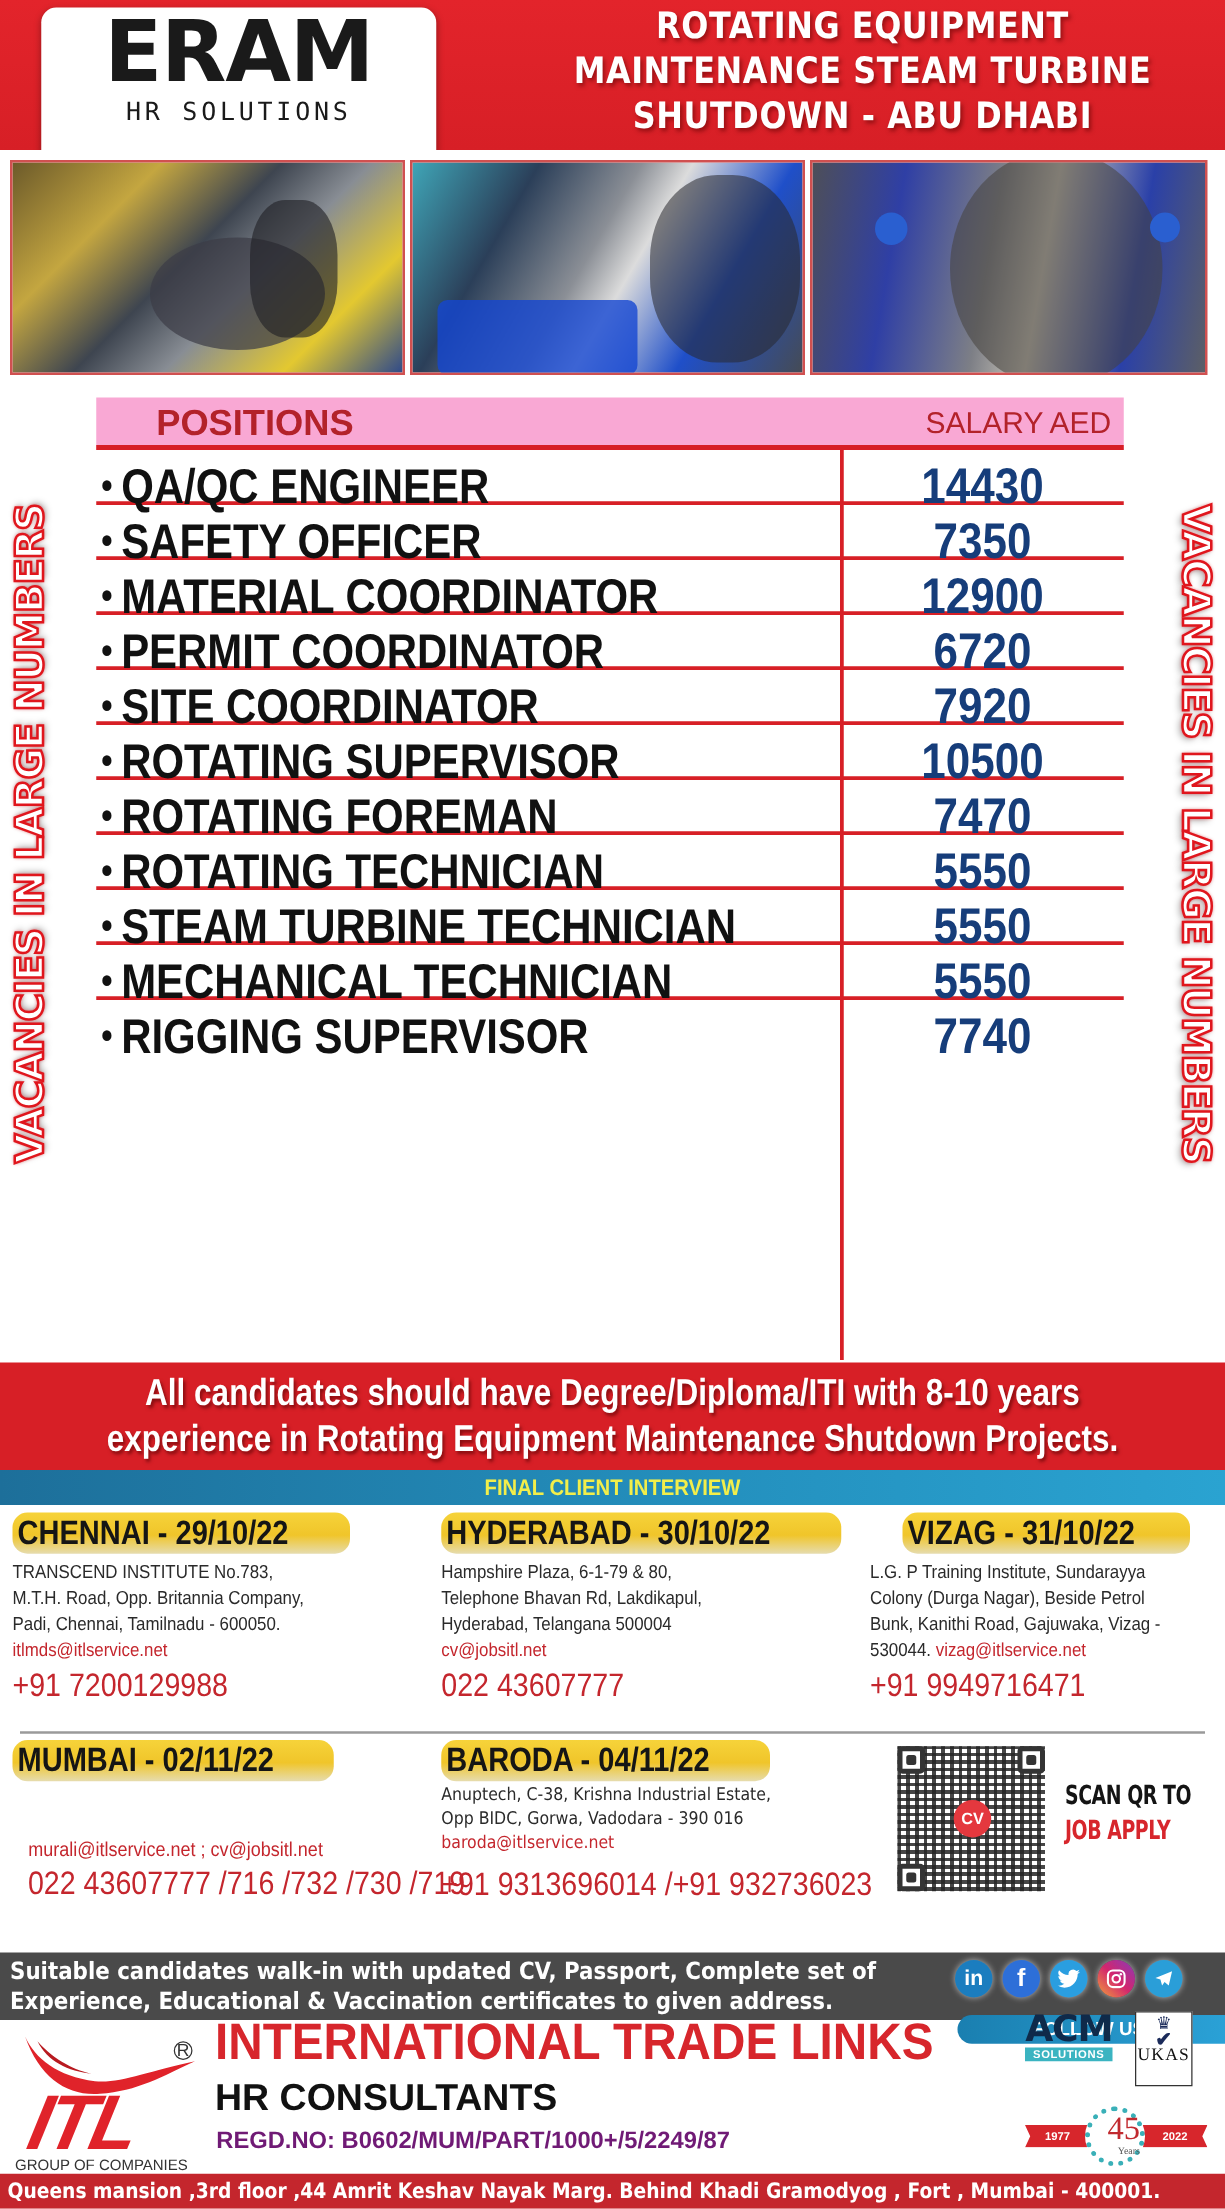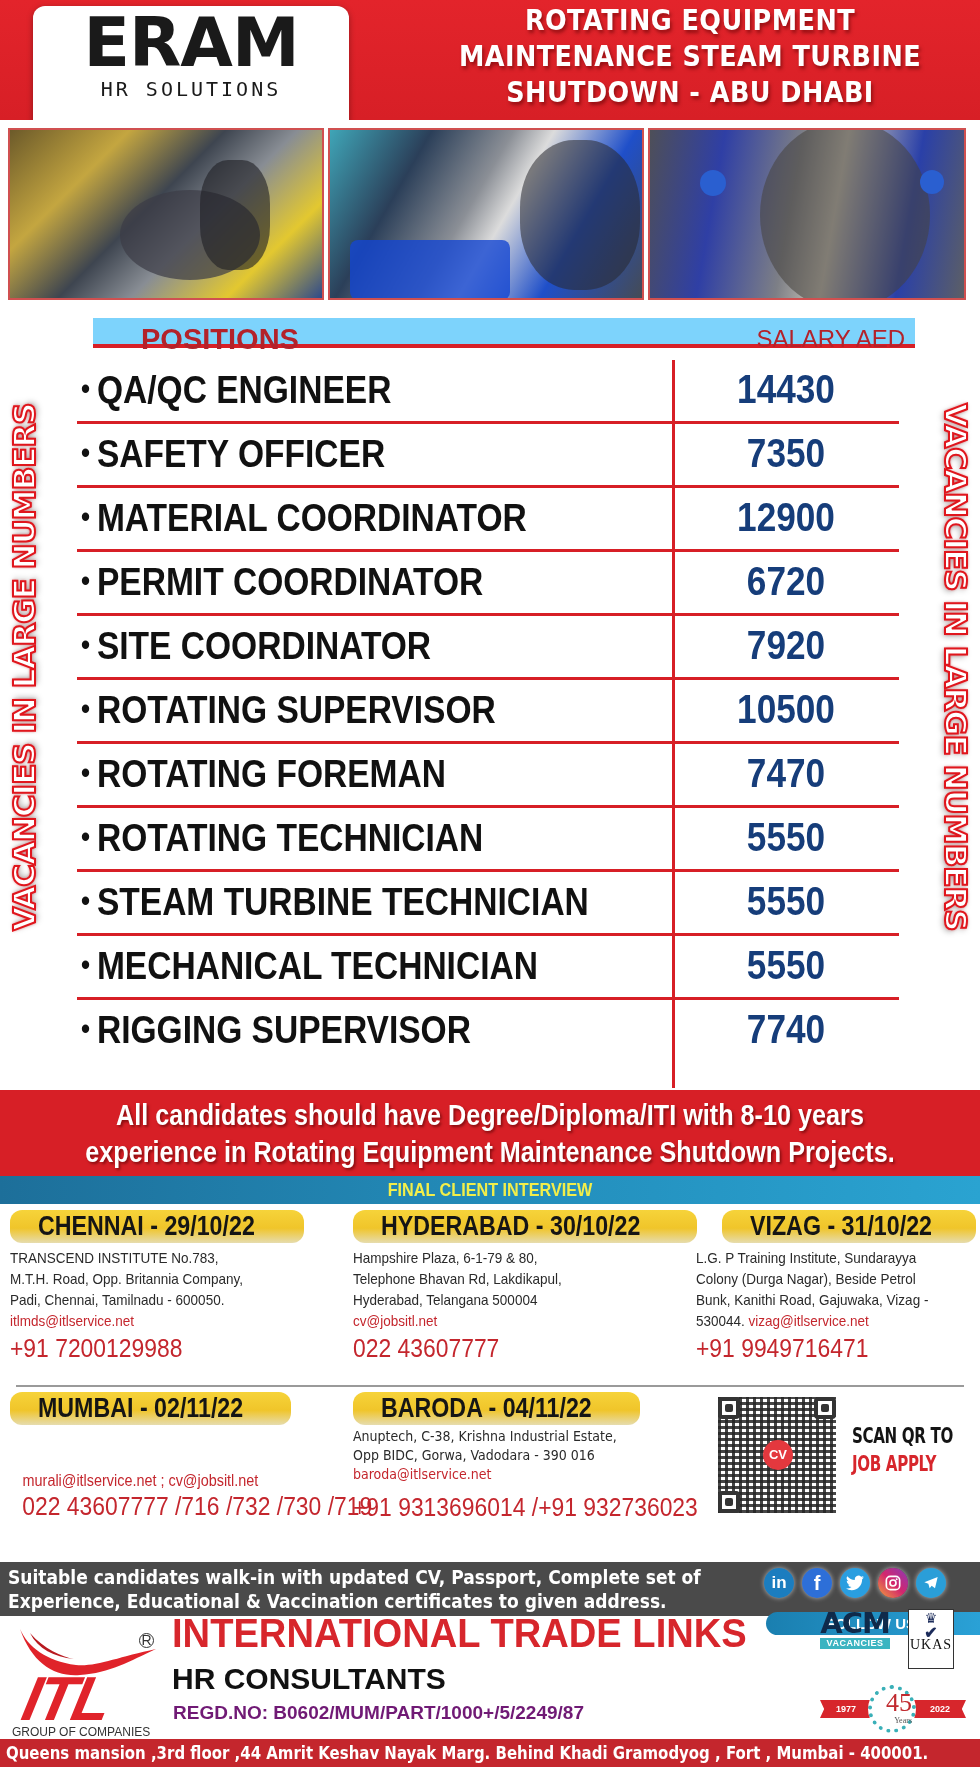--- a/index.html
+++ b/index.html
@@ -49,36 +49,36 @@
     background: linear-gradient(135deg,#6c5a2a 0%,#c4a640 25%,#3e4550 45%,#888d94 60%,#e3c830 80%,#2f4a8a 100%); }
   .photo-2 { left: 328px; width: 316px;
     background: linear-gradient(120deg,#3fa5b7 0%,#2b3f59 25%,#8b8f96 45%,#dcdcdc 55%,#1f4fc9 75%,#454b55 100%); }
   .photo-3 { left: 648px; width: 318px;
     background: linear-gradient(100deg,#4e4f58 0%,#2f3fa5 22%,#7d7f86 45%,#c9c4b8 58%,#2a40a8 80%,#5c5f66 100%); }
   .photo-shape { position: absolute; border-radius: 50%; }
 
   
   .table-wrap { position: absolute; left: 77px; top: 318px; width: 822px; }
   .table-head {
-    position: absolute; left: 16px; top: 0; width: 822px; height: 30px;
-    background: #7dd3fc; border-bottom: 4px solid #d71f26;
+    position: absolute; left: 0; top: 0; width: 822px; height: 42px;
+    background: #f9a8d4; border-bottom: 4px solid #d71f26;
   }
   .th-positions {
     position: absolute; left: 48px; top: 4px;
     color: #b3222a; font-weight: bold; font-size: 29px; line-height: 34px;
     font-family: "Liberation Sans", sans-serif;
   }
   .th-salary {
     position: absolute; right: 10px; top: 4px;
     color: #b3222a; font-weight: normal; font-size: 24px; line-height: 34px;
     font-family: "Liberation Sans", sans-serif;
   }
   .rows { position: absolute; left: 0; top: 42px; width: 822px; }
   .row {
-    position: relative; height: 64px; border-bottom: 3px solid #d71f26;
+    position: relative; height: 44px; border-bottom: 3px solid #d71f26;
   }
   .row:last-child { border-bottom: none; }
   .row-pos {
     position: absolute; left: 4px; top: 6px;
     font-family: "Liberation Sans", sans-serif; font-weight: bold;
     font-size: 39px; line-height: 46px; color: #111;
     transform: scaleX(0.86); transform-origin: left center; white-space: nowrap;
   }
   .row-pos .bullet { font-size: 30px; margin-right: 8px; vertical-align: 4px; }
   .row-sal {
@@ -123,21 +123,21 @@
   }
   .interview-text {
     position: absolute; left: 0; right: 0; top: 3px; text-align: center;
     color: #f2ee4a; font-family: "Liberation Sans", sans-serif; font-weight: bold;
     font-size: 18px; line-height: 22px; transform: scaleX(0.9);
   }
 
   
   .loc { position: absolute; }
   .loc-pill {
-    display: inline-block; height: 33px; padding: 0 14px 0 28px; border-radius: 12px;
+    display: inline-block; height: 33px; padding: 0 14px 0 4px; border-radius: 12px;
     background: linear-gradient(180deg,#f6d33a 0%,#f0c52a 55%,#e6dcae 100%);
     font-family: "Liberation Sans", sans-serif; font-weight: bold; font-size: 27px;
     line-height: 33px; color: #151515; white-space: nowrap;
   }
   .loc-pill span { display: inline-block; transform: scaleX(0.86); transform-origin: left center; }
   .loc-addr {
     margin-top: 4px; font-family: "Liberation Sans", sans-serif; font-size: 15px;
     line-height: 21px; color: #2a2a2a; transform: scaleX(0.9); transform-origin: left top;
     white-space: nowrap;
   }
@@ -463,21 +463,21 @@
   <div class="itl-letters">ITL</div>
   <div class="itl-group">GROUP OF COMPANIES</div>
 </div>
 <div class="itl-reg">R</div>
 <div class="itl-name">INTERNATIONAL TRADE LINKS</div>
 <div class="itl-sub">HR CONSULTANTS</div>
 <div class="itl-regd">REGD.NO: B0602/MUM/PART/1000+/5/2249/87</div>
 
 <div class="acm">
   <div class="acm-main">ACM</div>
-  <div class="acm-badge">VACANCIES</div>
+  <div class="acm-badge">SOLUTIONS</div>
 </div>
 <div class="ukas">
   <div class="ukas-crown">♛</div>
   <div class="ukas-check">✔</div>
   <div class="ukas-text">UKAS</div>
 </div>
 <div class="badge45">
   <div class="ribbon ribbon-l">1977</div>
   <div class="ribbon ribbon-r">2022</div>
   <div class="seal">

